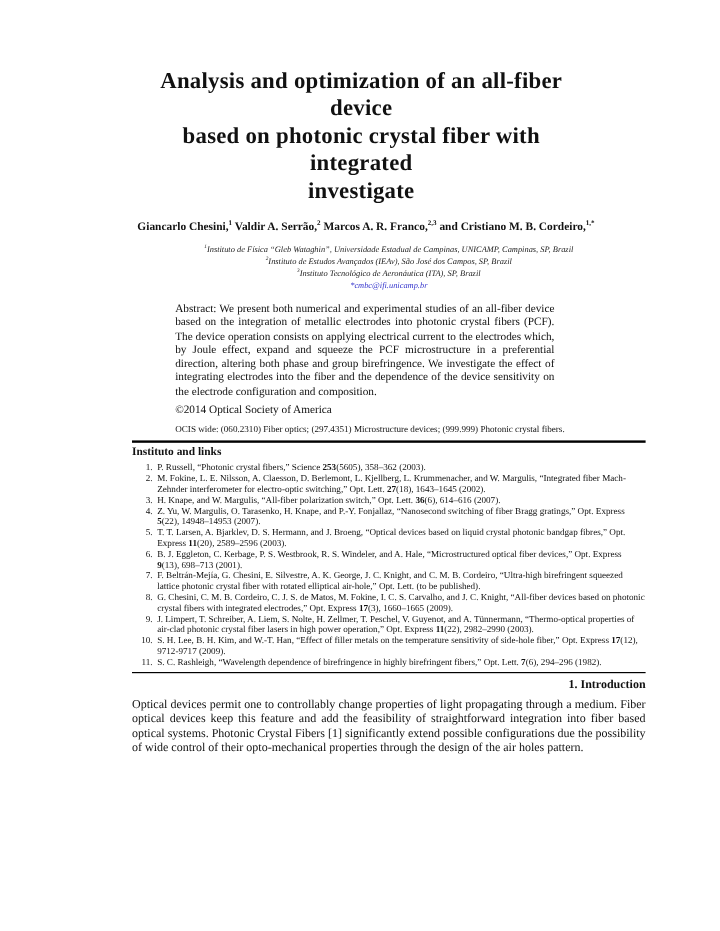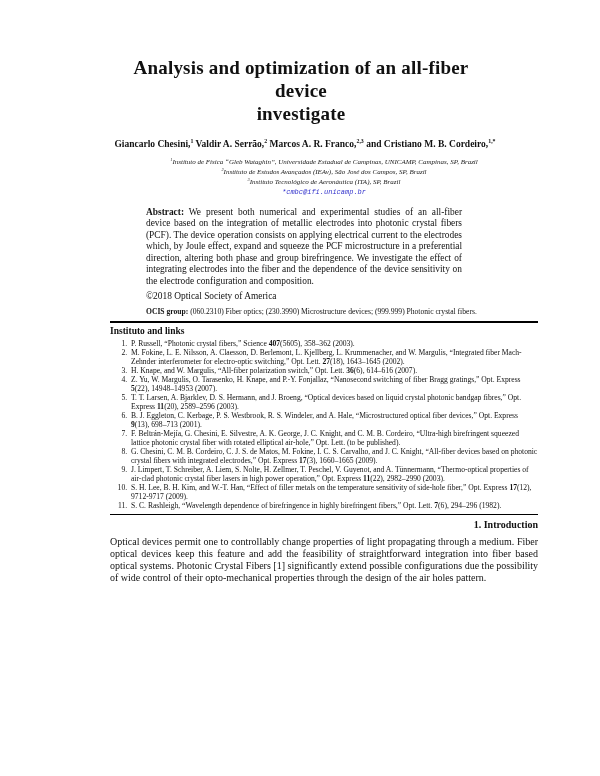--- a/index.html
+++ b/index.html
@@ -57,21 +57,21 @@
     line-height: 11.6px;
   }
   .ocis-block {
     margin-top: 5px;
     padding-left: 36px;
     padding-right: 48px;
     text-align: justify;
     font-size: 7.6px;
     line-height: 9.4px;
   }
-  .bold { font-weight: bold; }
+  .bold { font-weight: normal; }
 
   .section-rule { border: none; border-top: 2px solid #000000; margin: 4px 0 0 0; }
   .section-rule.thin { border-top-width: 1.5px; }
 
   .refs-heading {
     margin-top: 3px;
     font-size: 9.5px;
     font-weight: bold;
     line-height: 11px;
   }
@@ -109,50 +109,51 @@
   .footer-row .right { text-align: left; }
 </style>
 </head>
 <body>
 
 <div class="page">
   <div class="content">
 
     <div class="paper-title">
         <div>Analysis and optimization of an all-fiber device</div>
+        <div>based on photonic crystal fiber with integrated</div>
         <div>investigate</div>
       </div>
 
     <div class="authors">Giancarlo Chesini,<sup>1</sup> Valdir A. Serrão,<sup>2</sup> Marcos A. R. Franco,<sup>2,3</sup> and Cristiano M. B. Cordeiro,<sup>1,*</sup></div>
 
     <div class="affiliations">
         <div><sup>1</sup>Instituto de Física “Gleb Wataghin”, Universidade Estadual de Campinas, UNICAMP, Campinas, SP, Brazil</div>
         <div><sup>2</sup>Instituto de Estudos Avançados (IEAv), São José dos Campos, SP, Brazil</div>
         <div><sup>3</sup>Instituto Tecnológico de Aeronáutica (ITA), SP, Brazil</div>
       </div>
     <div class="email-line">
-      <a class="email-link" style="color: rgb(51, 51, 204); font-family: Liberation Mono, monospace;">*cmbc@ifi.unicamp.br</a>
+      <a class="email-link" style="color: rgb(51, 51, 204);">*cmbc@ifi.unicamp.br</a>
     </div>
 
     <div class="abstract-block">
       <span class="bold">Abstract:</span><span> We present both numerical and experimental studies of an all-fiber device based on the integration of metallic electrodes into photonic crystal fibers (PCF). The device operation consists on applying electrical current to the electrodes which, by Joule effect, expand and squeeze the PCF microstructure in a preferential direction, altering both phase and group birefringence. We investigate the effect of integrating electrodes into the fiber and the dependence of the device sensitivity on the electrode configuration and composition.</span>
     </div>
 
-    <div class="copyright-line">©2018 Optical Society of America</div>
+    <div class="copyright-line">©2014 Optical Society of America</div>
 
     <div class="ocis-block">
-      <span class="bold">OCIS group:</span><span> (060.2310) Fiber optics; (230.3990) Microstructure devices; (999.999) Photonic crystal fibers.</span>
+      <span class="bold">OCIS wide:</span><span> (060.2310) Fiber optics; (297.4351) Microstructure devices; (999.999) Photonic crystal fibers.</span>
     </div>
 
     <hr class="section-rule">
 
     <div class="refs-heading">Instituto and links</div>
 
     <ol class="references">
-        <li>P. Russell, “Photonic crystal fibers,” Science <b>407</b>(5605), 358–362 (2003).</li>
+        <li>P. Russell, “Photonic crystal fibers,” Science <b>253</b>(5605), 358–362 (2003).</li>
         <li>M. Fokine, L. E. Nilsson, A. Claesson, D. Berlemont, L. Kjellberg, L. Krummenacher, and W. Margulis, “Integrated fiber Mach-Zehnder interferometer for electro-optic switching,” Opt. Lett. <b>27</b>(18), 1643–1645 (2002).</li>
         <li>H. Knape, and W. Margulis, “All-fiber polarization switch,” Opt. Lett. <b>36</b>(6), 614–616 (2007).</li>
         <li>Z. Yu, W. Margulis, O. Tarasenko, H. Knape, and P.-Y. Fonjallaz, “Nanosecond switching of fiber Bragg gratings,” Opt. Express <b>5</b>(22), 14948–14953 (2007).</li>
         <li>T. T. Larsen, A. Bjarklev, D. S. Hermann, and J. Broeng, “Optical devices based on liquid crystal photonic bandgap fibres,” Opt. Express <b>11</b>(20), 2589–2596 (2003).</li>
         <li>B. J. Eggleton, C. Kerbage, P. S. Westbrook, R. S. Windeler, and A. Hale, “Microstructured optical fiber devices,” Opt. Express <b>9</b>(13), 698–713 (2001).</li>
         <li>F. Beltrán-Mejía, G. Chesini, E. Silvestre, A. K. George, J. C. Knight, and C. M. B. Cordeiro, “Ultra-high birefringent squeezed lattice photonic crystal fiber with rotated elliptical air-hole,” Opt. Lett. (to be published).</li>
         <li>G. Chesini, C. M. B. Cordeiro, C. J. S. de Matos, M. Fokine, I. C. S. Carvalho, and J. C. Knight, “All-fiber devices based on photonic crystal fibers with integrated electrodes,” Opt. Express <b>17</b>(3), 1660–1665 (2009).</li>
         <li>J. Limpert, T. Schreiber, A. Liem, S. Nolte, H. Zellmer, T. Peschel, V. Guyenot, and A. Tünnermann, “Thermo-optical properties of air-clad photonic crystal fiber lasers in high power operation,” Opt. Express <b>11</b>(22), 2982–2990 (2003).</li>
         <li>S. H. Lee, B. H. Kim, and W.-T. Han, “Effect of filler metals on the temperature sensitivity of side-hole fiber,” Opt. Express <b>17</b>(12), 9712-9717 (2009).</li>
         <li>S. C. Rashleigh, “Wavelength dependence of birefringence in highly birefringent fibers,” Opt. Lett. <b>7</b>(6), 294–296 (1982).</li>

